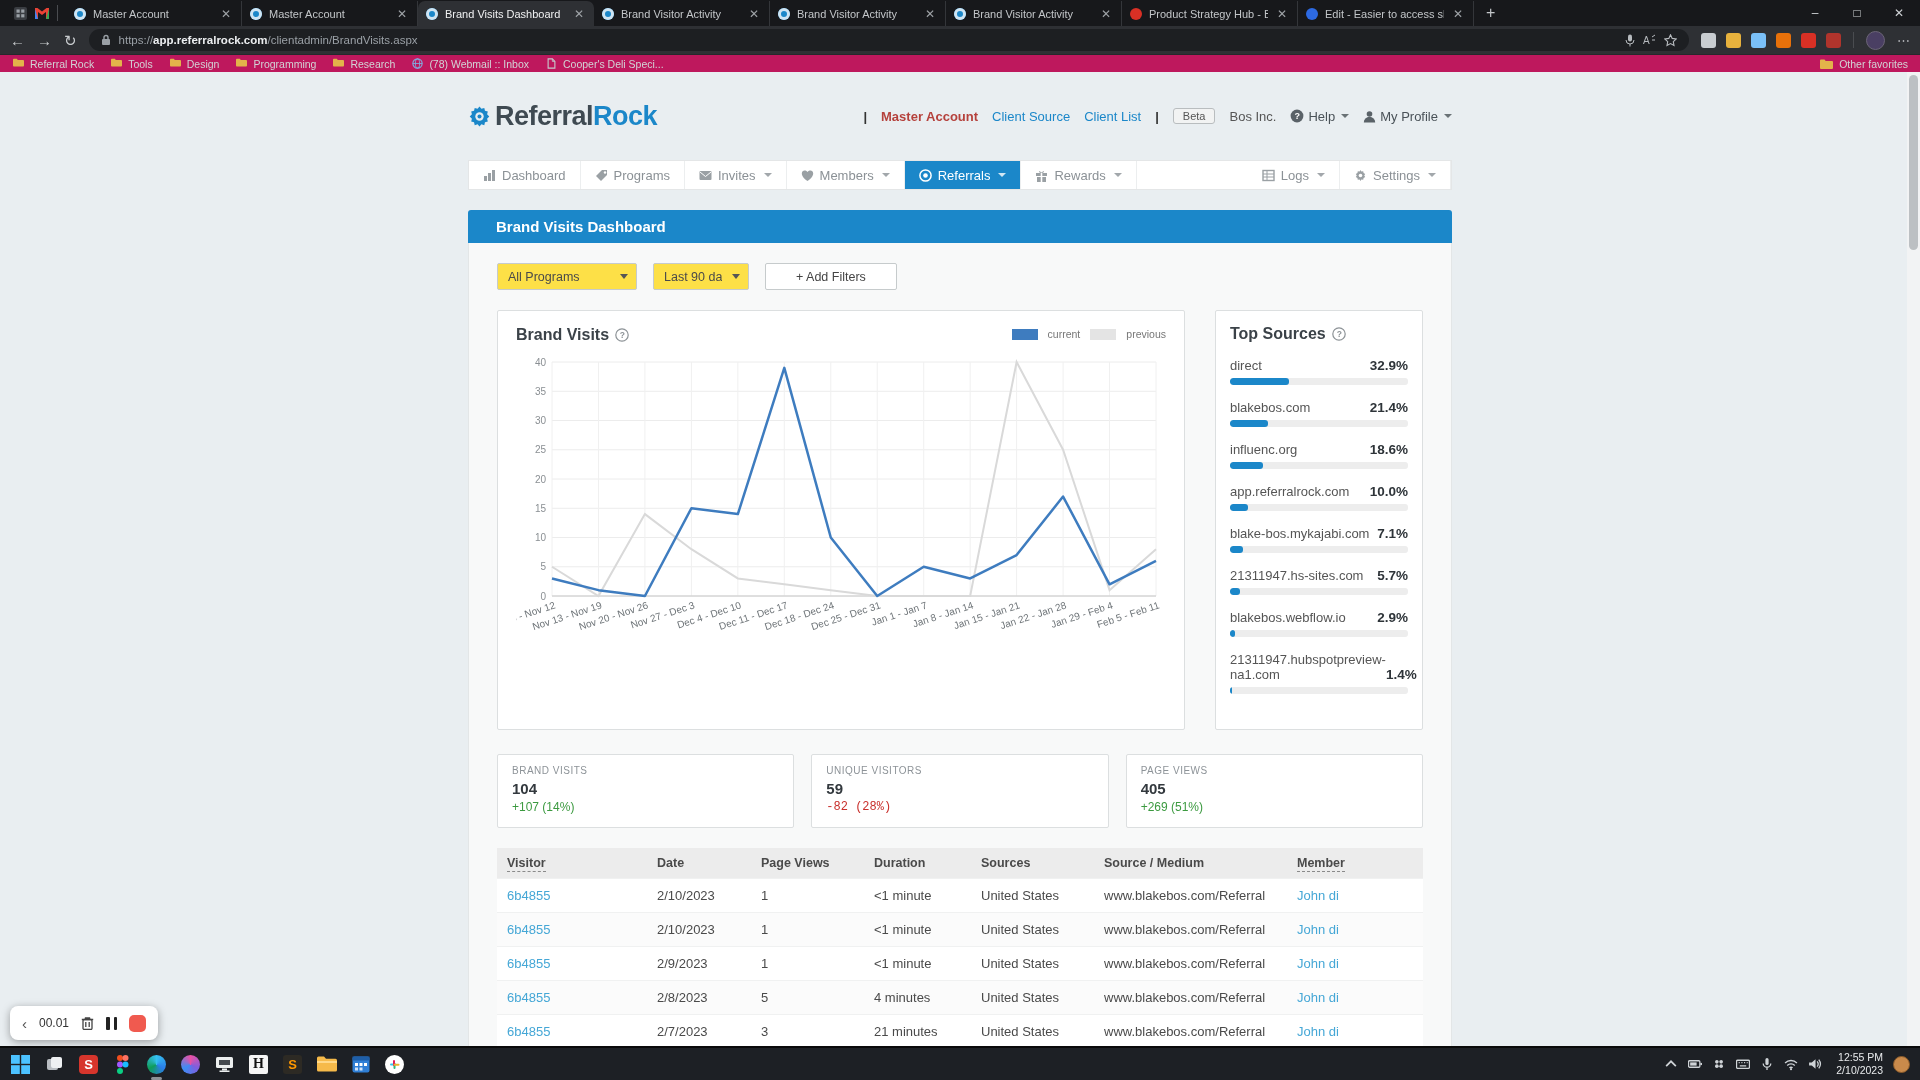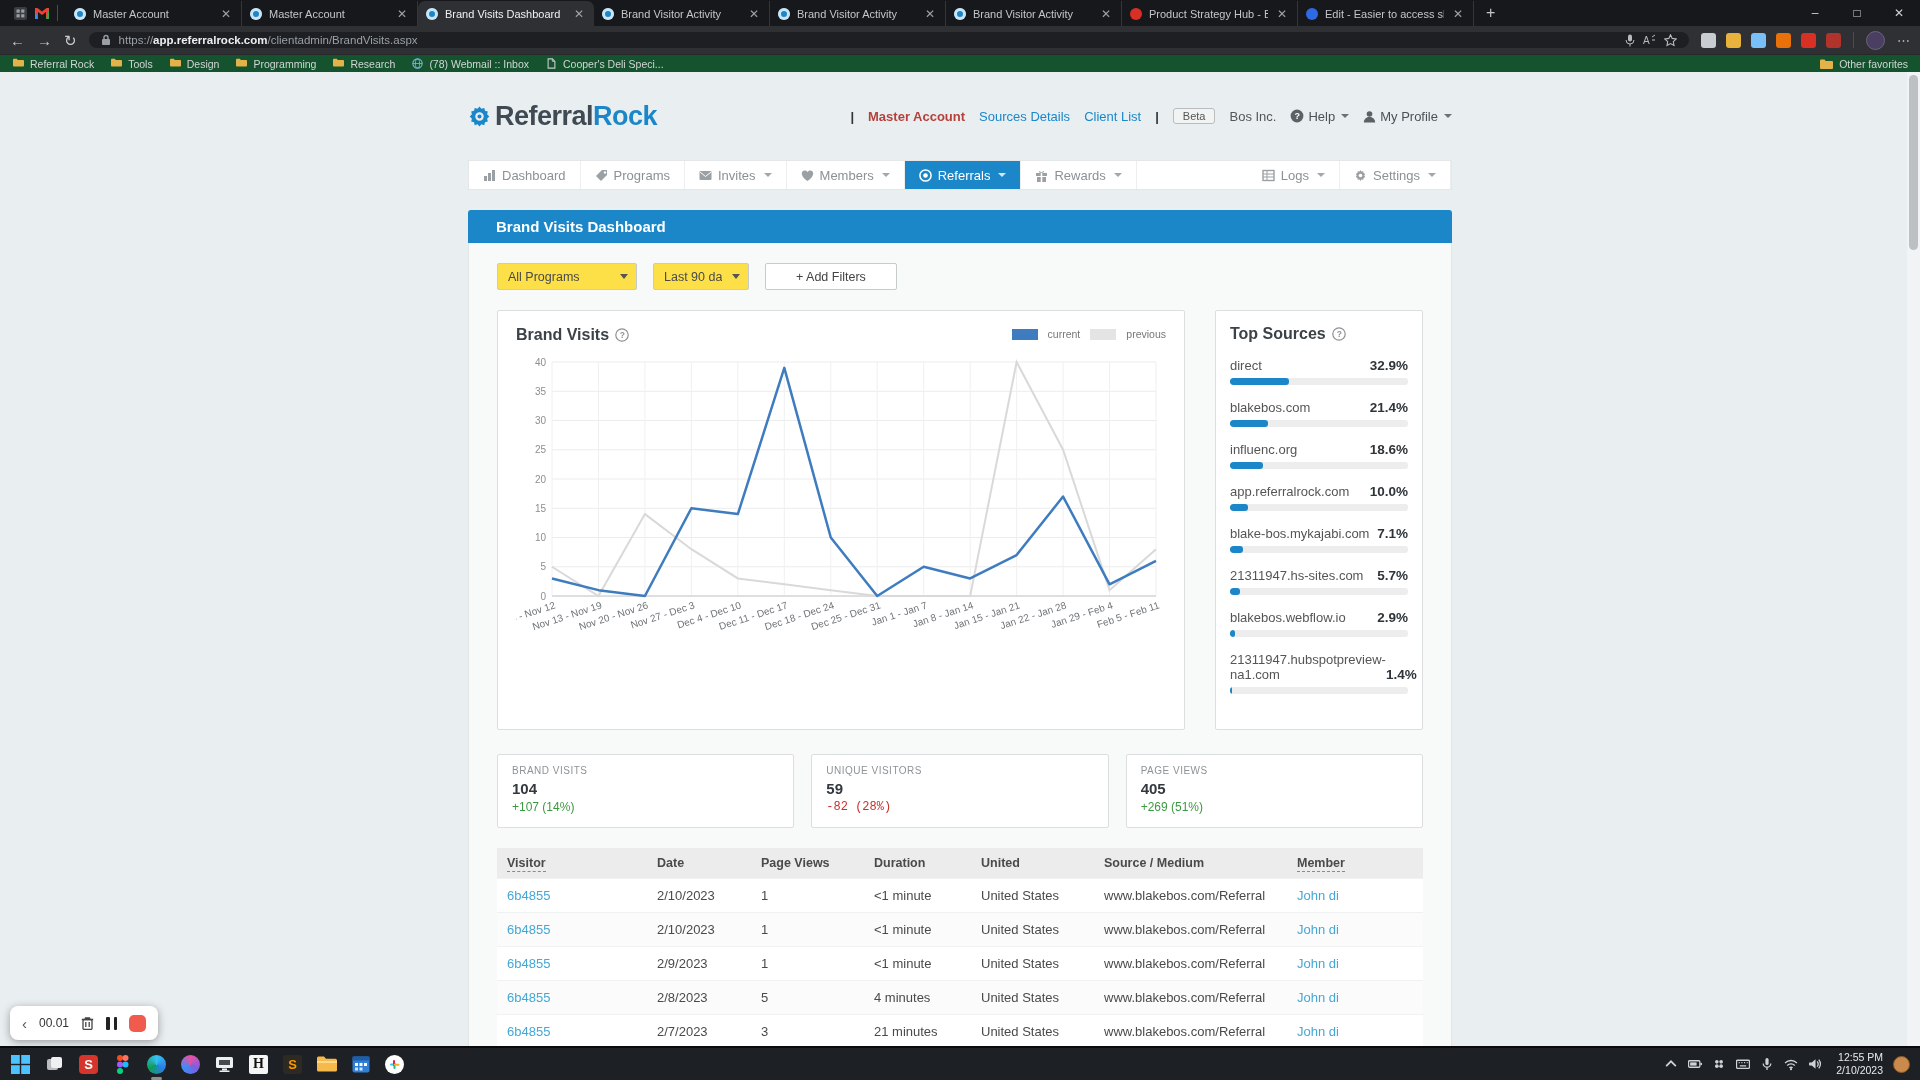--- a/index.html
+++ b/index.html
@@ -18,29 +18,29 @@
   .tab .close { font-size:12px; color:#9fa3a7; padding:0 2px; }
   .fav { width:12px; height:12px; border-radius:50%; flex:0 0 12px; }
   .newtab { color:#c3c6c9; font-size:16px; padding:0 12px; align-self:center; }
   .wincontrols { margin-left:auto; display:flex; align-self:flex-start; }
   .wincontrols span { width:42px; height:26px; display:flex; align-items:center; justify-content:center;
                       color:#cfd2d5; font-size:12px; }
 
   .toolbar { position:absolute; top:26px; left:0; right:0; height:28px; background:#2e3034;
              display:flex; align-items:center; padding:0 10px; gap:12px; }
   .navbtn { color:#c8cbce; font-size:15px; line-height:1; }
-  .urlbar { flex:1; height:16px; background:#1d1f22; border-radius:12px; display:flex;
+  .urlbar { flex:1; height:22px; background:#1d1f22; border-radius:12px; display:flex;
             align-items:center; padding:0 12px; gap:8px; color:#9aa0a6; font-size:11.5px; }
   .urlbar .host { color:#eceef0; font-weight:bold; }
   .tool-icons { display:flex; align-items:center; gap:10px; }
   .ext { width:15px; height:15px; border-radius:3px; }
   .avatar { width:19px; height:19px; border-radius:50%; background:#4a3f63; border:1px solid #6b6477; }
   .vdiv { width:1px; height:16px; background:#4a4c50; }
 
-  .bookmarks { position:absolute; top:54px; left:0; right:0; height:18px; background:#14532d;
+  .bookmarks { position:absolute; top:54px; left:0; right:0; height:18px; background:#be185d;
                display:flex; align-items:center; gap:16px; padding:0 12px; font-size:10.5px;
                color:#d2d4d6; border-top:1px solid #26282b; }
   .bm { display:flex; align-items:center; gap:5px; white-space:nowrap; }
   .bm-right { margin-left:auto; display:flex; align-items:center; gap:6px; }
 
   
   .page { position:absolute; top:72px; left:0; right:0; height:974px; background:#e9eef1; overflow:hidden; }
   .scrollbar { position:absolute; top:72px; right:0; width:13px; height:974px; background:#f2f3f4; }
   .scrollbar .thumb { position:absolute; top:3px; left:2px; width:9px; height:175px; background:#bcc0c3; border-radius:5px; }
 
@@ -296,21 +296,21 @@
           <svg class="ic" width="23" height="23" viewBox="0 0 24 24">
               <path fill="#1b87c9" d="M12 1.5 l2 2.3 3-.8 .7 3 3 .7-.8 3 2.3 2.3-2.3 2.3 .8 3-3 .7-.7 3-3-.8-2 2.3-2-2.3-3 .8-.7-3-3-.7 .8-3-2.3-2.3 2.3-2.3-.8-3 3-.7 .7-3 3 .8 Z"></path>
               <circle cx="12" cy="12" r="4.4" fill="#e9eef1"></circle>
               <circle cx="12" cy="12" r="2.1" fill="#1b87c9"></circle>
             </svg>
           <span><span>Referral</span><span class="rock">Rock</span></span>
         </div>
         <div class="hdr-links">
           <span class="pipe">|</span>
           <a href="#" class="lnk-red">Master Account</a>
-          <a href="#" class="lnk-blue">Sources Details</a>
+          <a href="#" class="lnk-blue">Client Source</a>
           <a href="#" class="lnk-blue">Client List</a>
           <span class="pipe">|</span>
           <span class="beta">Beta</span>
           <span>Bos Inc.</span>
           <span class="hdr-item">
             <svg class="ic" width="14" height="14" viewBox="0 0 14 14">
                 <circle cx="7" cy="7" r="6.4" fill="#5a6268"></circle>
                 <text x="4.6" y="10.2" font-size="9" fill="#fff" font-family="Liberation Sans" font-weight="bold">?</text>
               </svg>
             <span>Help</span>
@@ -598,21 +598,21 @@
               <col style="width:123px">
               <col style="width:193px">
               <col>
             </colgroup>
           <thead>
               <tr id="table-head">
                 <th><span class="dash">Visitor</span></th>
                 <th>Date</th>
                 <th>Page Views</th>
                 <th>Duration</th>
-                <th>United</th>
+                <th>Sources</th>
                 <th>Source / Medium</th>
                 <th><span class="dash">Member</span></th>
               </tr>
             </thead>
           <tbody id="table-body">
   <tr>
                 <td><a href="#" class="cell-link">6b4855</a></td>
                 <td>2/10/2023</td>
                 <td>1</td>
                 <td>&lt;1 minute</td>

